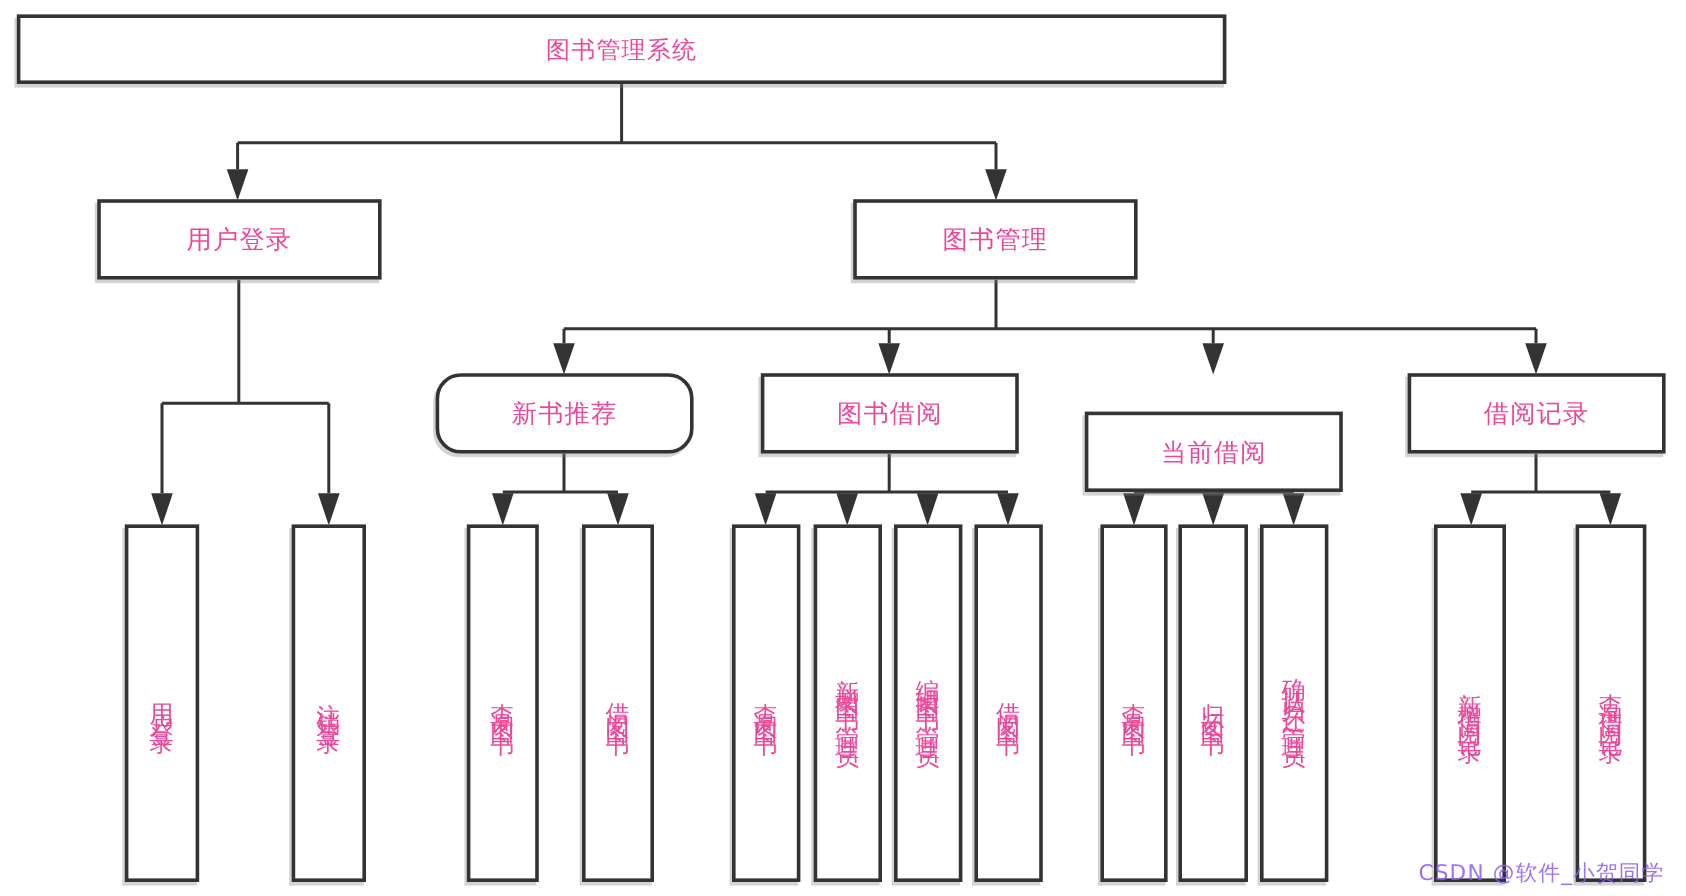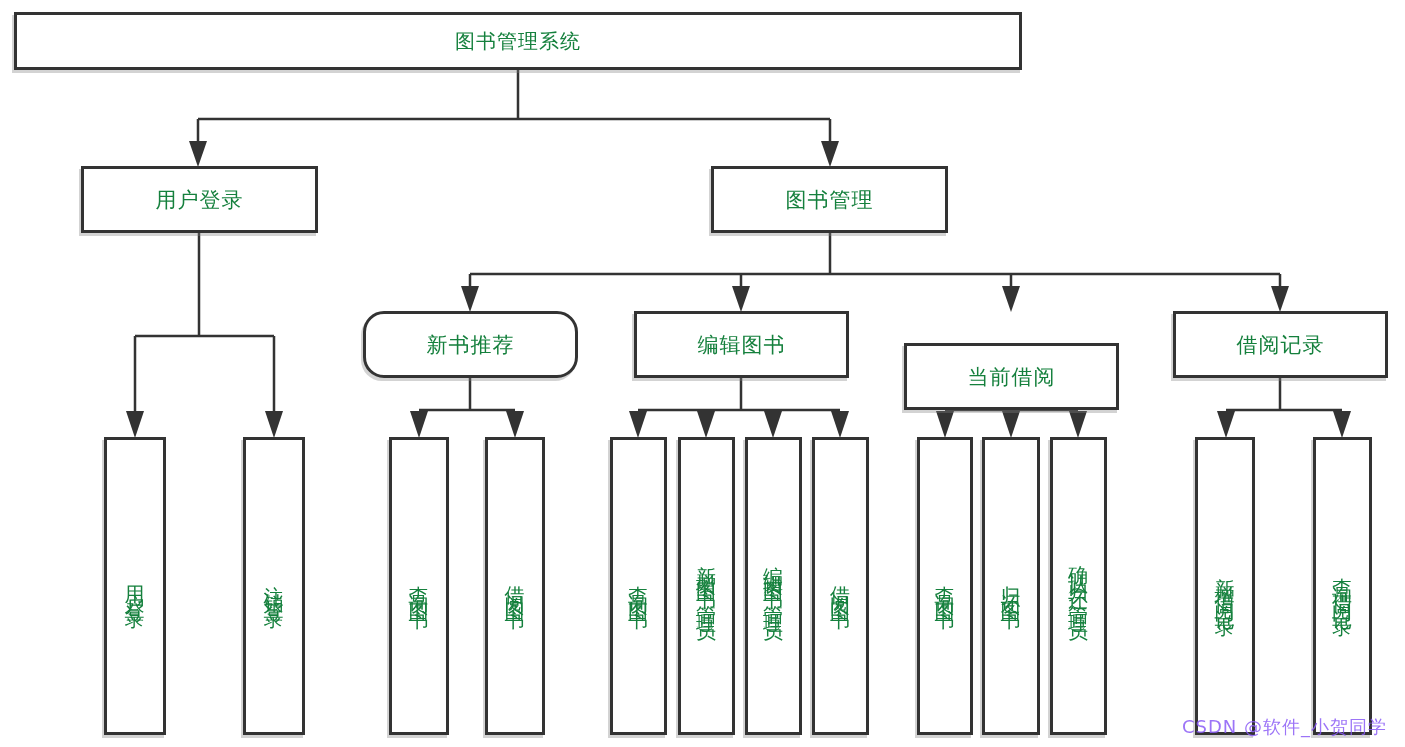--- a/index.html
+++ b/index.html
@@ -11,21 +11,21 @@
     overflow:hidden;
   }
   .connector-layer{position:absolute;left:0;top:0;z-index:1;}
   .node{
     position:absolute;
     box-sizing:border-box;
     background:#ffffff;
     border:3px solid #333333;
     box-shadow:-2px 3px 0 rgba(130,130,130,0.35);
     display:flex;align-items:center;justify-content:center;
-    color:#15803d;
+    color:#ec4899;
     z-index:2;
   }
   .node-h{font-size:21px;font-weight:500;letter-spacing:1px;white-space:nowrap;}
   .node-root{font-size:20px;}
   .node-v{
     font-size:20px;font-weight:500;
     writing-mode:vertical-rl;
     text-orientation:mixed;
     letter-spacing:8px;
     line-height:1;
@@ -91,21 +91,21 @@
     <span>用户登录</span>
   </div>
   <div class="node node-h" style="left:711px;top:166px;width:237px;height:67px;">
     <span>图书管理</span>
   </div>
 
   <div class="node node-h" style="left:363px;top:311px;width:215px;height:67px;border-radius:21px;">
     <span>新书推荐</span>
   </div>
   <div class="node node-h" style="left:634px;top:311px;width:215px;height:67px;">
-    <span>编辑图书</span>
+    <span>图书借阅</span>
   </div>
   <div class="node node-h" style="left:904px;top:311px;width:215px;height:67px;margin-top:32px;">
     <span>当前借阅</span>
   </div>
   <div class="node node-h" style="left:1173px;top:311px;width:215px;height:67px;">
     <span>借阅记录</span>
   </div>
 
   <div class="node node-v" style="left:104px;top:437px;width:62px;height:298px;">
     <span>用户登录</span>

